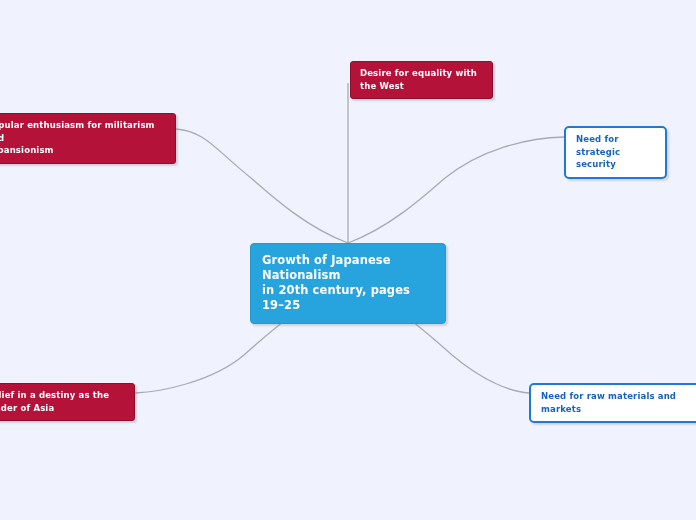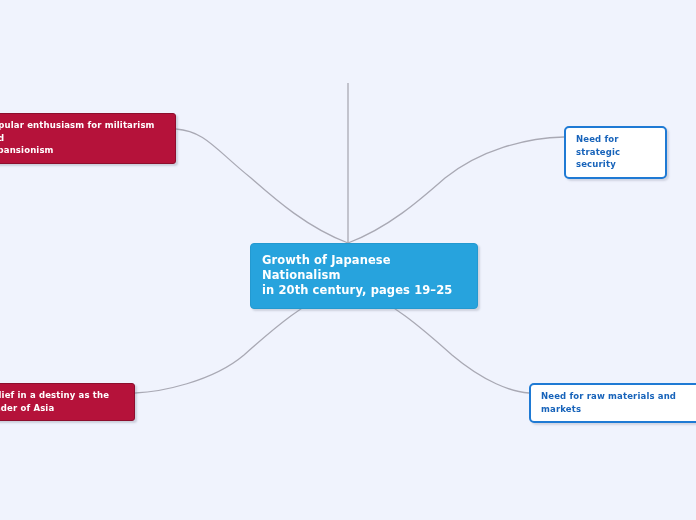--- a/index.html
+++ b/index.html
@@ -32,21 +32,21 @@
   .node {
     position: absolute;
     box-sizing: border-box;
     white-space: pre-line;
   }
 
   
   .node-root {
     left: 250px;
     top: 243px;
-    width: 228px;
+    width: 196px;
     padding: 9px 11px 10px 11px;
     background: #27a3dd;
     border: 1px solid #2499d0;
     border-radius: 4px;
     color: #ffffff;
     font-size: 11.5px;
     font-weight: bold;
     line-height: 15px;
     letter-spacing: 0.1px;
     box-shadow: 2px 2px 2px rgba(120,125,145,0.28);
@@ -101,20 +101,21 @@
     <path d="M 348 283 C 390 300 424 330 452 355 C 484 382 512 392 529 393" fill="none" stroke="#a9a9b4" stroke-width="1.3"></path>
 
     <path d="M 348 243 C 308 228 276 200 251 178 C 216 150 205 131 176 129" fill="none" stroke="#a9a9b4" stroke-width="1.3"></path>
 
     <path d="M 348 283 C 306 300 272 330 244 355 C 212 382 160 392 135 393" fill="none" stroke="#a9a9b4" stroke-width="1.3"></path>
   </svg>
 
   <div class="node node-root">Growth of Japanese Nationalism
 in 20th century, pages 19–25</div>
 
+  <div class="node node-red pos-desire">Desire for equality with the West</div>
 
   <div class="node node-blue pos-security">Need for strategic security</div>
 
   <div class="node node-blue pos-markets">Need for raw materials and markets</div>
 
   <div class="node node-red pos-popular">Popular enthusiasm for militarism and
 expansionism</div>
 
   <div class="node node-red pos-destiny">Belief in a destiny as the leader of Asia</div>
 

